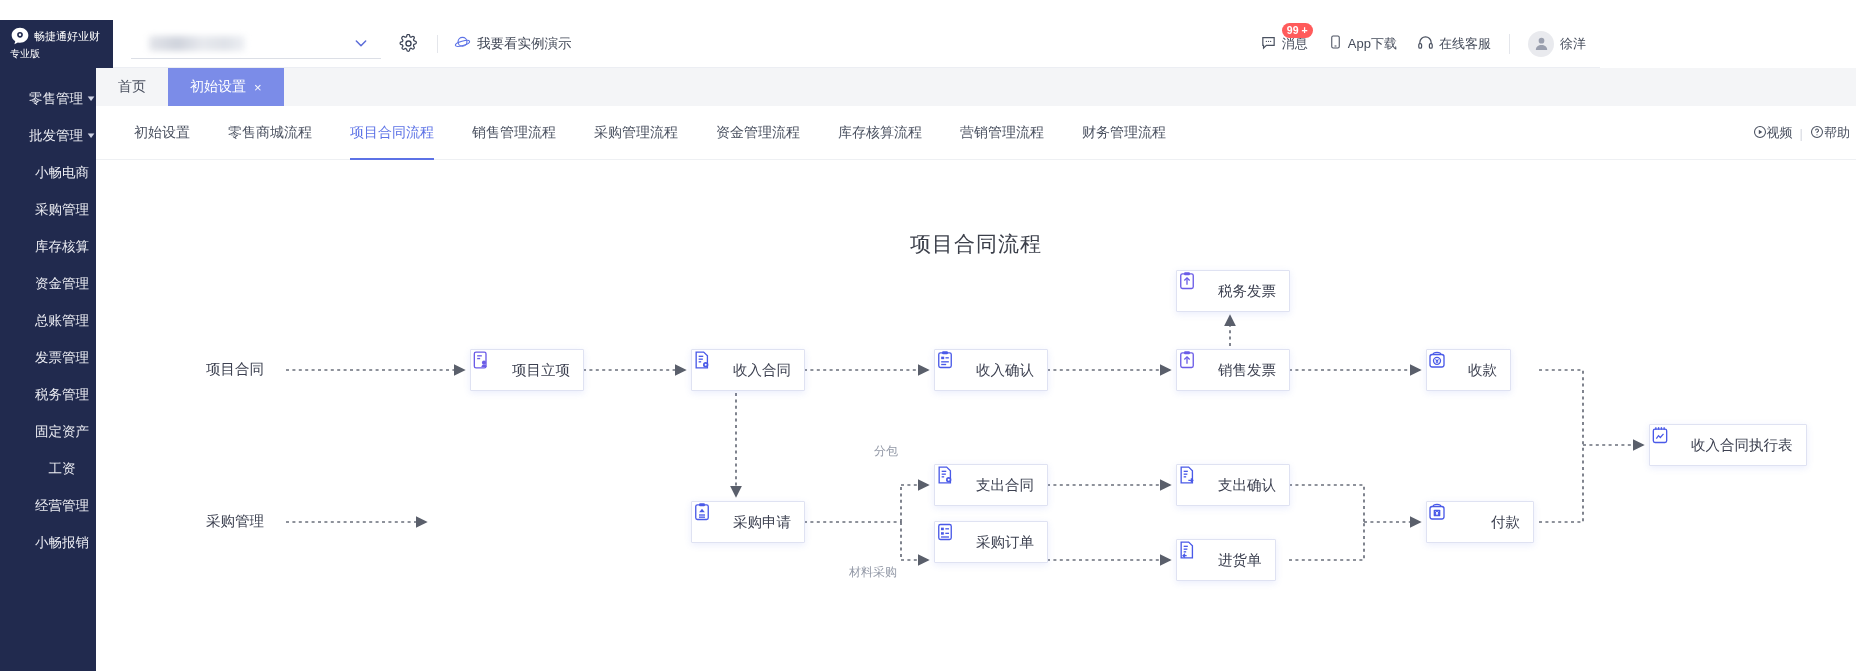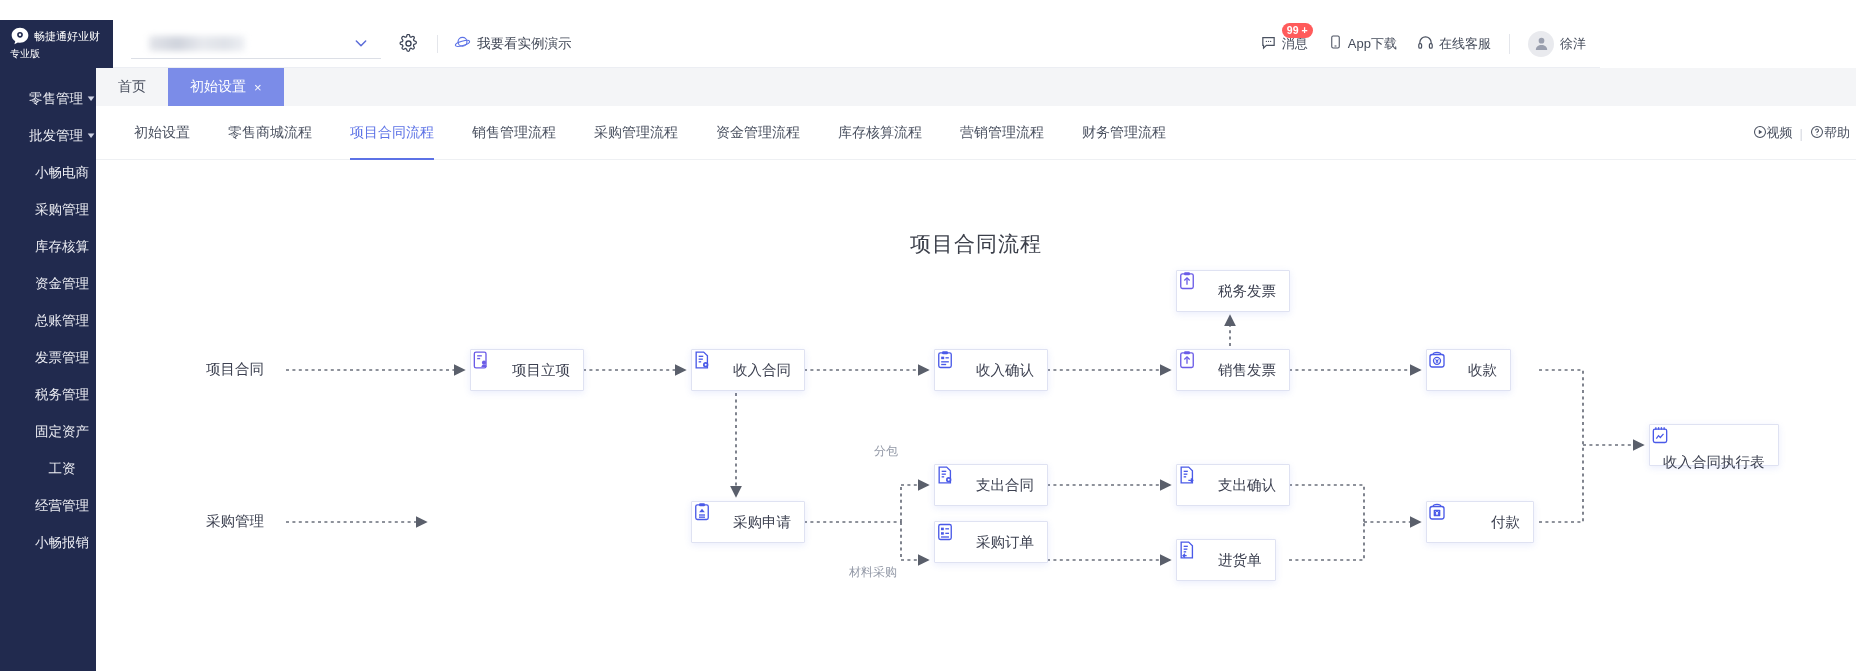--- a/index.html
+++ b/index.html
@@ -475,21 +475,21 @@
           <svg width="20" height="20" viewBox="0 0 24 24" fill="none" stroke="#4a5ae8" stroke-width="1.6">
             <path d="M7.5 5.2c0-1.5 1.2-2.4 4.5-2.4s4.5.9 4.5 2.4"></path>
             <rect x="3.6" y="5.4" width="16.8" height="15" rx="2.6"></rect>
             <circle cx="12" cy="13" r="4.2"></circle>
             <path d="M10.2 11.2l1.8 2 1.8-2M12 13.2v2.3M10.4 14.4h3.2" stroke-width="1.3"></path>
           </svg>
         </span>
         <span>收款</span>
       </div>
 
-      <div class="node" style="left:1553px; top:264px;flex-direction:column;">
+      <div class="node" style="left:1553px; top:264px;">
         <span class="ico">
           <svg width="20" height="20" viewBox="0 0 24 24" fill="none" stroke="#4a5ae8" stroke-width="1.6">
             <rect x="4" y="5" width="16" height="16" rx="2"></rect>
             <line x1="7" y1="2.6" x2="7" y2="5.6"></line>
               <line x1="10.3" y1="2.6" x2="10.3" y2="5.6"></line>
             <line x1="13.7" y1="2.6" x2="13.7" y2="5.6"></line>
               <line x1="17" y1="2.6" x2="17" y2="5.6"></line>
             <path d="M7.6 16.4l2.6-3.6 2.2 2.2 3.8-4.4" stroke-width="1.5"></path>
           </svg>
         </span>

